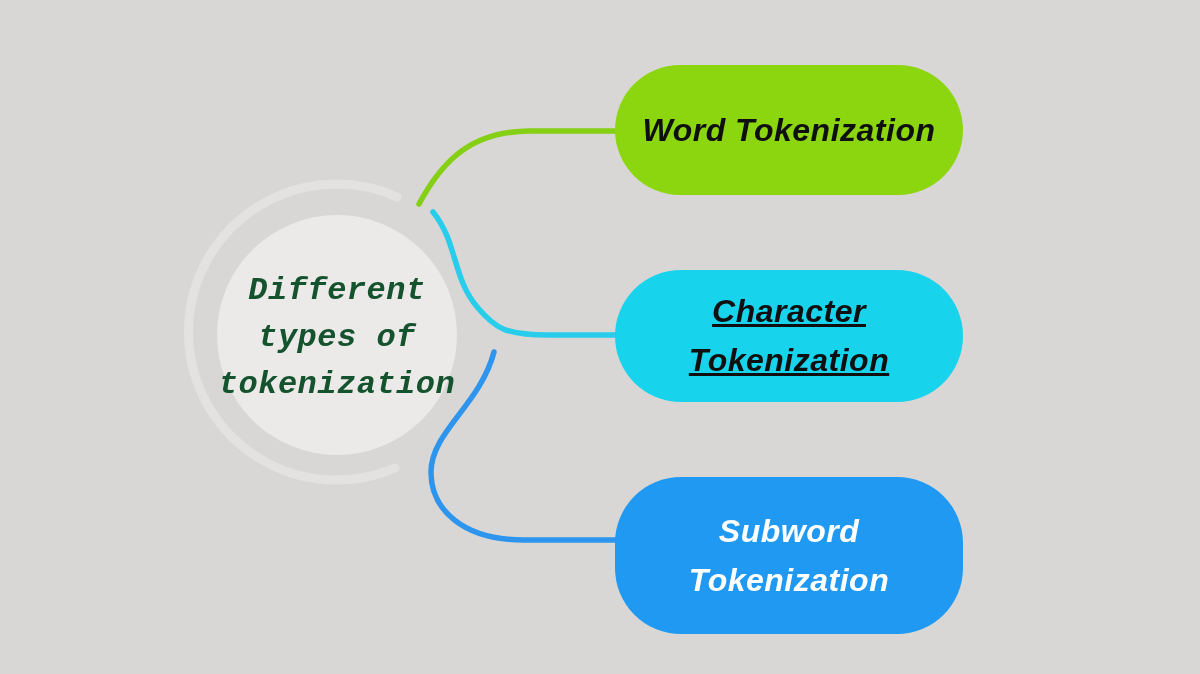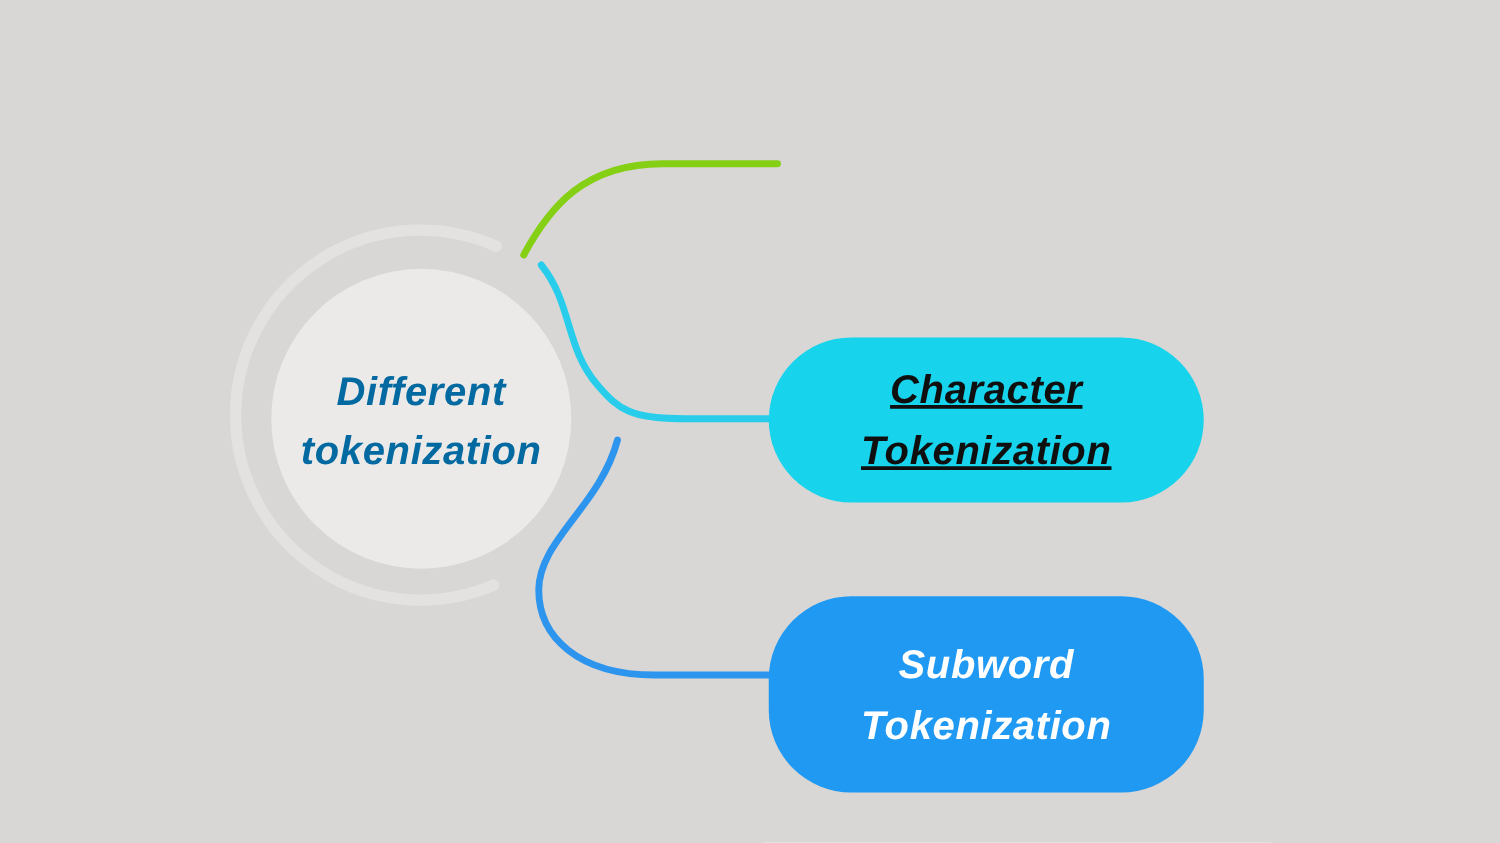--- a/index.html
+++ b/index.html
@@ -67,25 +67,30 @@
 
     <circle cx="337" cy="335" r="120" fill="#ebeae8"></circle>
 
     <path d="M 419 204 C 440 165, 468 131, 530 131 L 622 131" fill="none" stroke-width="5.5" stroke-linecap="round" stroke="#85cf15"></path>
 
     <path d="M 433 212 C 458 243, 452 278, 478 308 C 495 328, 505 335, 548 335 L 622 335" fill="none" stroke-width="5.5" stroke-linecap="round" stroke="#27cdea"></path>
 
     <path d="M 494 352 C 480 405, 431 432, 431 472 C 431 509, 462 540, 524 540 L 622 540" fill="none" stroke-width="5.5" stroke-linecap="round" stroke="#2e95ee"></path>
   </svg>
 
-  <div class="center-label" style="color: #0369a1;">
+  <div class="center-label" style="color: #14532d; font-family: Liberation Mono, monospace;">
     <span class="pill-line">Different</span>
+    <span class="pill-line">types of</span>
     <span class="pill-line">tokenization</span>
   </div>
 
+  <div class="pill pill-word" style="background-color: rgb(140, 214, 15); color: rgb(15, 15, 15);">
+    <span class="pill-line">Word Tokenization</span>
+    <span class="pill-line"></span>
+  </div>
 
   <div class="pill pill-character" style="background-color: rgb(23, 211, 236); color: rgb(15, 15, 15); text-decoration: underline;">
     <span class="pill-line">Character</span>
     <span class="pill-line">Tokenization</span>
   </div>
 
   <div class="pill pill-subword" style="background-color: rgb(32, 153, 242); color: rgb(255, 255, 255);">
     <span class="pill-line">Subword</span>
     <span class="pill-line">Tokenization</span>
   </div>

